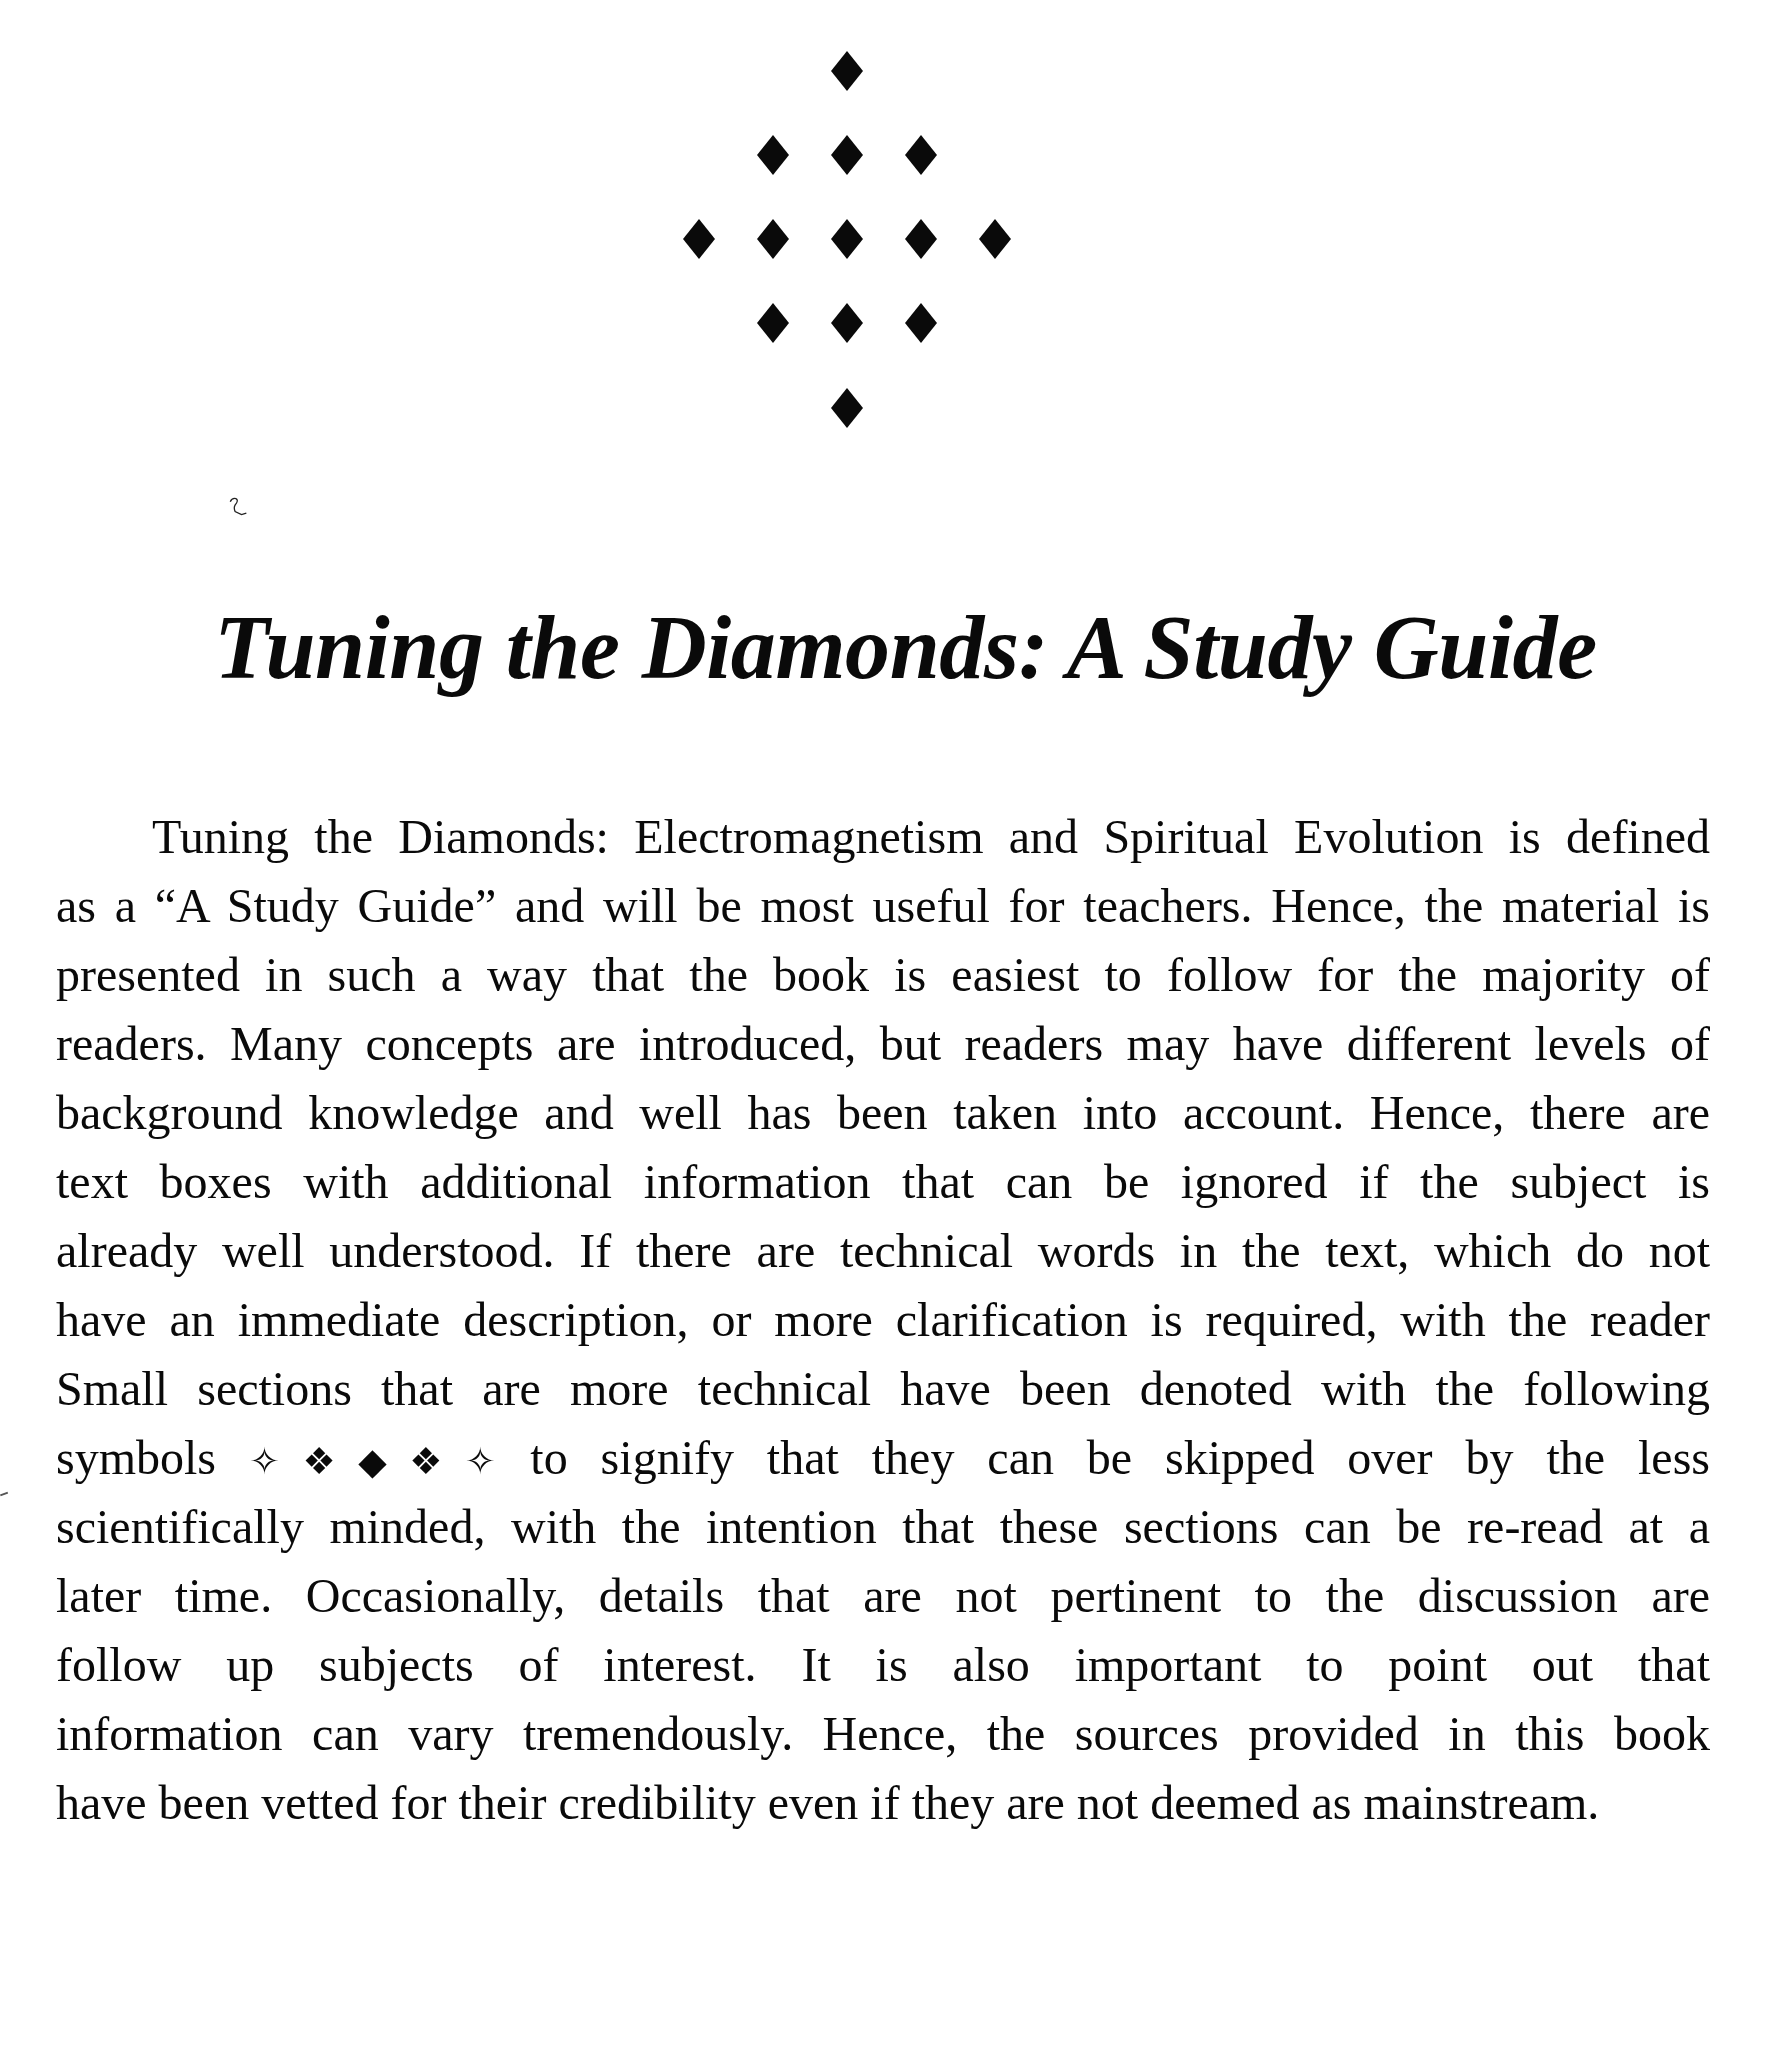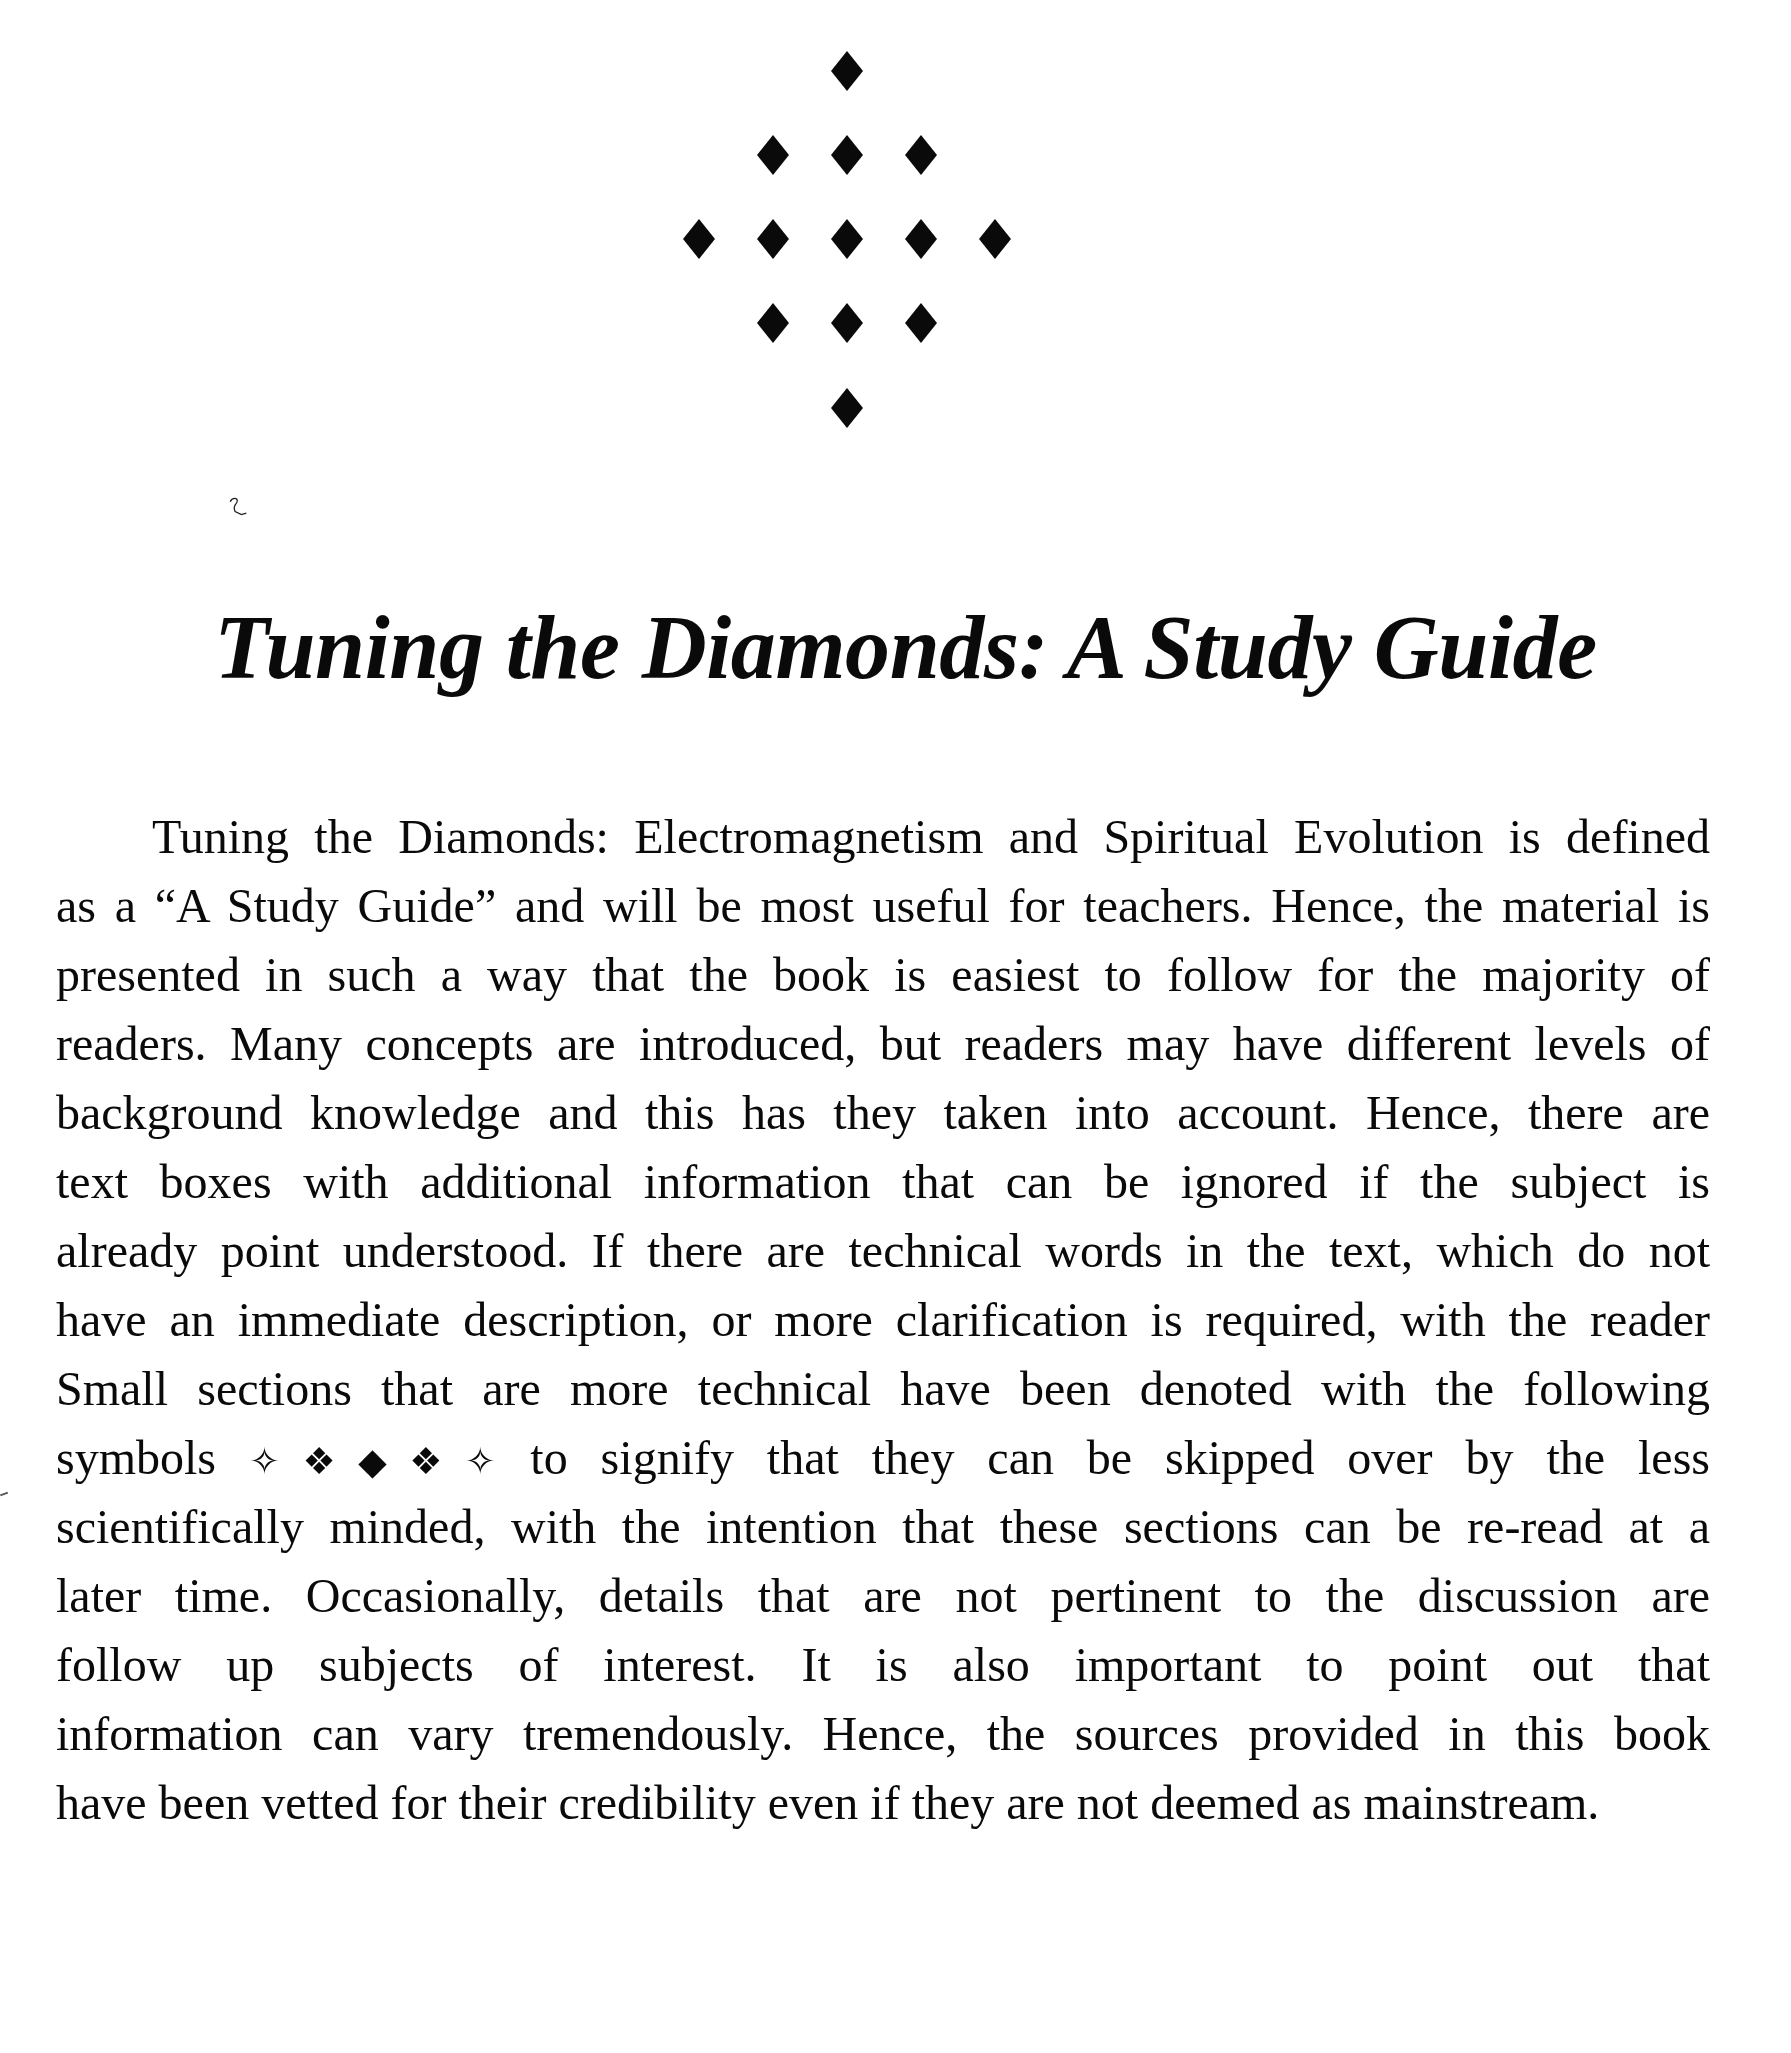--- a/index.html
+++ b/index.html
@@ -56,23 +56,23 @@
 
 <div class="margin-tick"></div>
 
 <h1 class="title">Tuning the Diamonds: A Study Guide</h1>
 
 <div class="body-text">
   <span class="line first">Tuning the Diamonds: Electromagnetism and Spiritual Evolution is defined</span>
   <span class="line">as a “A Study Guide” and will be most useful for teachers. Hence, the material is</span>
   <span class="line">presented in such a way that the book is easiest to follow for the majority of</span>
   <span class="line">readers. Many concepts are introduced, but readers may have different levels of</span>
-  <span class="line">background knowledge and this has they taken into account. Hence, there are</span>
+  <span class="line">background knowledge and well has been taken into account. Hence, there are</span>
   <span class="line">text boxes with additional information that can be ignored if the subject is</span>
-  <span class="line">already point understood. If there are technical words in the text, which do not</span>
+  <span class="line">already well understood. If there are technical words in the text, which do not</span>
   <span class="line">have an immediate description, or more clarification is required, with the reader</span>
   <span class="line">Small sections that are more technical have been denoted with the following</span>
   <span class="line"><span>symbols</span> <span class="sym">✧❖◆❖✧</span> <span>to signify that they can be skipped over by the less</span></span>
   <span class="line">scientifically minded, with the intention that these sections can be re-read at a</span>
   <span class="line">later time. Occasionally, details that are not pertinent to the discussion are</span>
   <span class="line">follow up subjects of interest. It is also important to point out that</span>
   <span class="line">information can vary tremendously. Hence, the sources provided in this book</span>
   <span class="line last">have been vetted for their credibility even if they are not deemed as mainstream.</span>
 </div>
 

